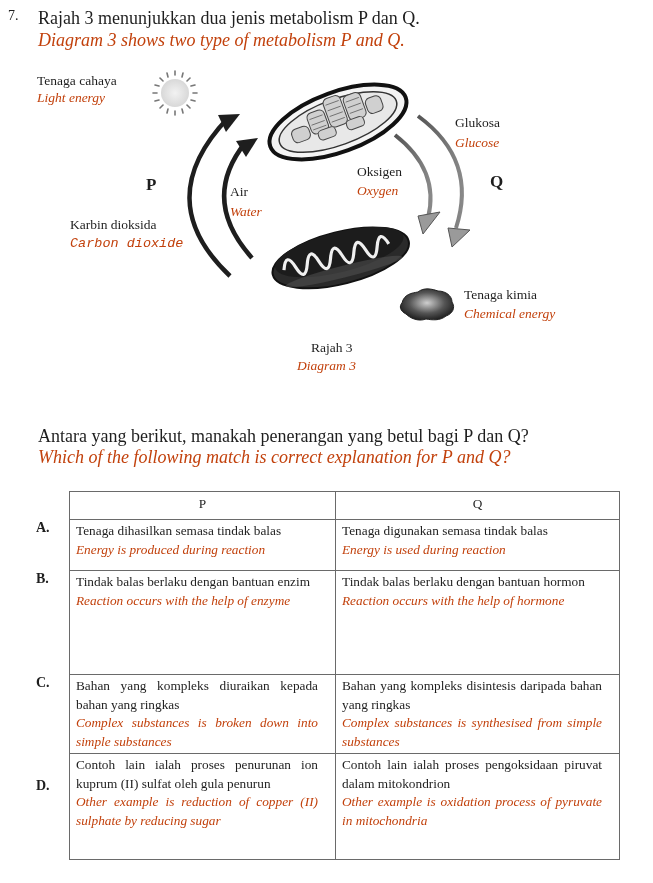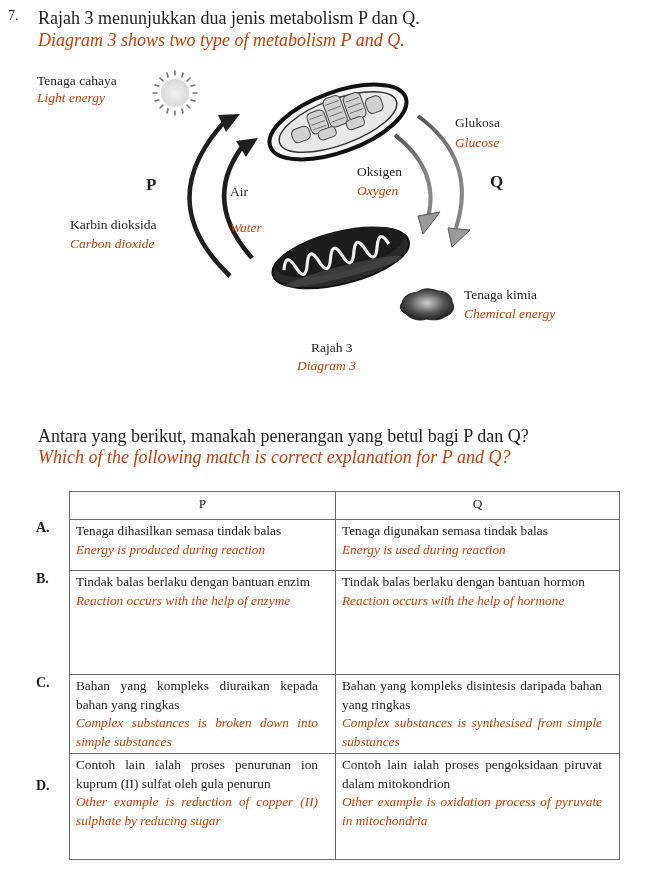--- a/index.html
+++ b/index.html
@@ -120,24 +120,24 @@
     <path d="M 402 303 C 404 294 412 293 418 292 C 424 287 432 289 438 291 C 446 291 452 296 452 302 C 456 308 452 314 446 316 C 440 321 432 320 426 319 C 418 322 410 318 406 314 C 400 311 399 306 402 303 Z" fill="url(#blobG)" stroke="#222" stroke-width="1"></path>
   </g>
 </svg>
 
 <div class="abs lbl" style="left:37px; top:72px;">Tenaga cahaya</div>
 <div class="abs lbl it" style="left:37px; top:89px;">Light energy</div>
 
 <div class="abs big" style="left:146px; top:175px;">P</div>
 
 <div class="abs lbl" style="left:230px; top:183px;">Air</div>
-<div class="abs lbl it" style="left:230px; top:203px;margin-top:16px;">Water</div>
+<div class="abs lbl it" style="left:230px; top:203px;">Water</div>
 
 <div class="abs lbl" style="left:70px; top:216px;">Karbin dioksida</div>
-<div class="abs lbl it" style="left:70px; top:235px;">Carbon dioxide</div>
+<div class="abs lbl it" style="left:70px; top:235px;font-family:Liberation Mono, monospace;">Carbon dioxide</div>
 
 <div class="abs lbl" style="left:455px; top:114px;">Glukosa</div>
 <div class="abs lbl it" style="left:455px; top:134px;">Glucose</div>
 
 <div class="abs lbl" style="left:357px; top:163px;">Oksigen</div>
 <div class="abs lbl it" style="left:357px; top:182px;">Oxygen</div>
 
 <div class="abs big" style="left:490px; top:172px;">Q</div>
 
 <div class="abs lbl" style="left:464px; top:286px;">Tenaga kimia</div>

